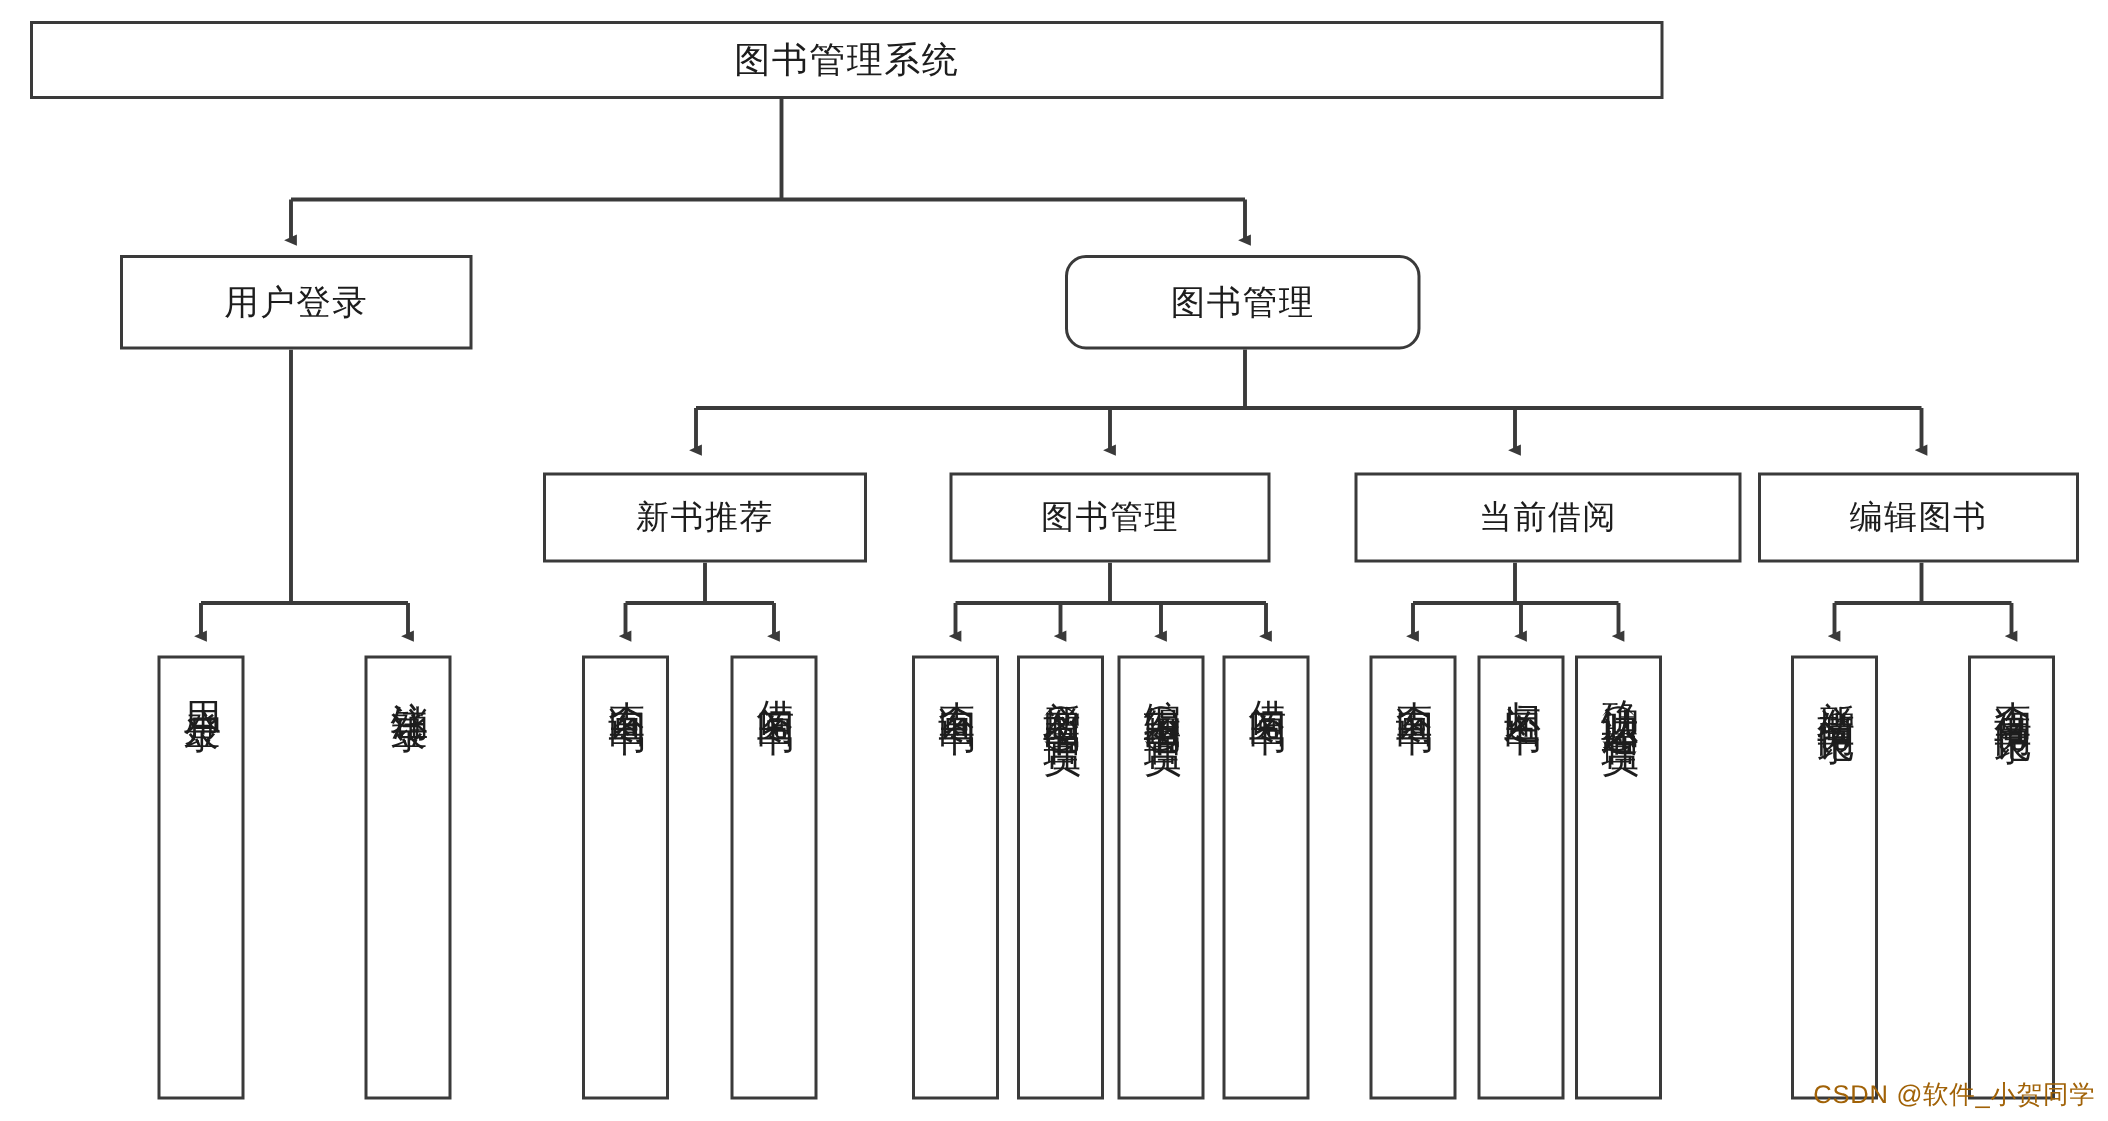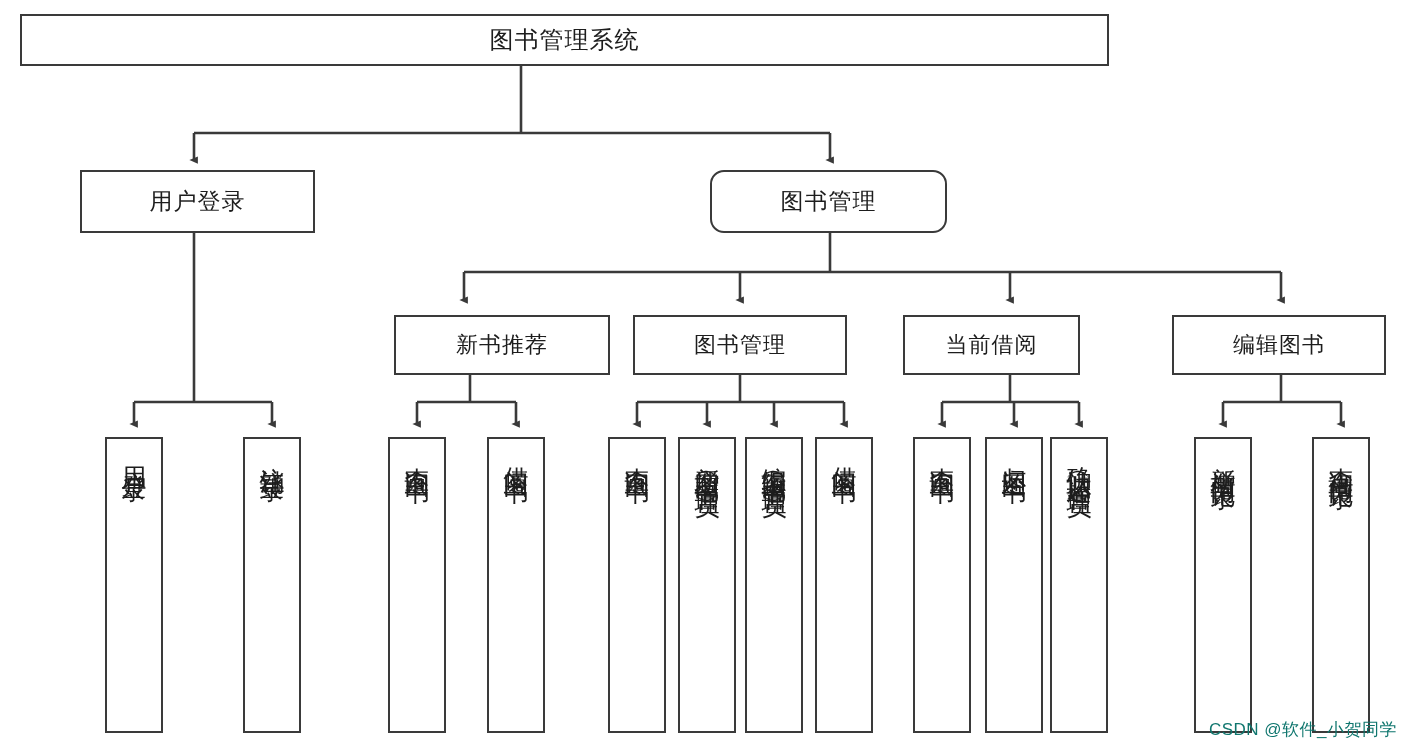--- a/index.html
+++ b/index.html
@@ -43,21 +43,21 @@
     letter-spacing:4px;
     white-space:nowrap;
     color:#1d1d1d;
   }
 
   .watermark{
     position:absolute;
     right:8px;
     bottom:6px;
     font-size:17px;
-    color:#0f766e;
+    color:#a16207;
     letter-spacing:0.5px;
     white-space:nowrap;
     pointer-events:none;
   }
 </style>
 </head>
 <body>
 
 <div id="stage">
 
@@ -115,27 +115,27 @@
     <span>图书管理系统</span>
   </div>
 
   <div class="node h lvl2" style="left:80px;top:170px;width:235px;height:63px;">
     <span>用户登录</span>
   </div>
   <div class="node h lvl2" style="left:710px;top:170px;width:237px;height:63px;border-radius:14px;">
     <span>图书管理</span>
   </div>
 
-  <div class="node h lvl3" style="left:362px;top:315px;width:216px;height:60px;margin-left:32px;">
+  <div class="node h lvl3" style="left:362px;top:315px;width:216px;height:60px;">
     <span>新书推荐</span>
   </div>
   <div class="node h lvl3" style="left:633px;top:315px;width:214px;height:60px;">
     <span>图书管理</span>
   </div>
-  <div class="node h lvl3" style="left:903px;top:315px;width:177px;height:60px;">
+  <div class="node h lvl3" style="left:903px;top:315px;width:258px;height:60px;">
     <span>当前借阅</span>
   </div>
   <div class="node h lvl3" style="left:1172px;top:315px;width:214px;height:60px;">
     <span>编辑图书</span>
   </div>
 
   <div class="node leaf" style="left:105px;top:437px;width:58px;height:296px;">
     <span class="vtext">用户登录</span>
   </div>
   <div class="node leaf" style="left:243px;top:437px;width:58px;height:296px;">

